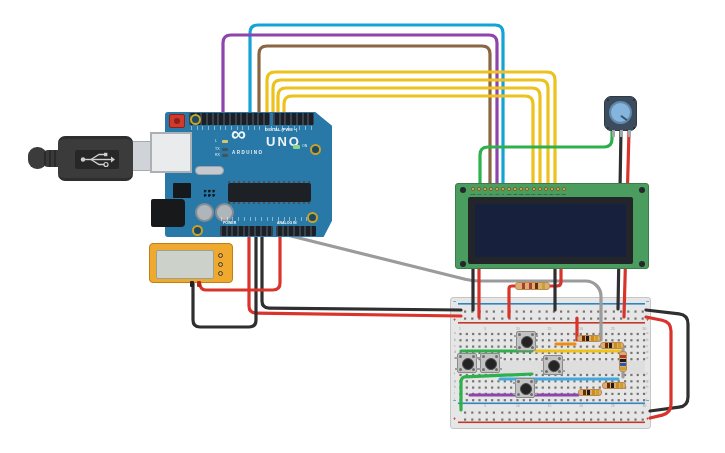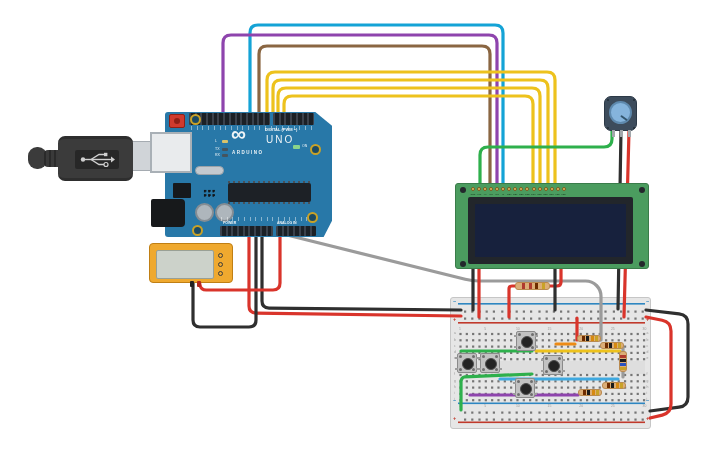--- a/index.html
+++ b/index.html
@@ -593,21 +593,21 @@
     <div class="usb-port"></div>
     <div class="power-jack"></div>
     <div class="reset-btn">
         <i></i>
       </div>
     <div class="hdr" style="left:24px;top:1px;width:81px;height:12px;"></div>
     <div class="hdr" style="left:108px;top:1px;width:41px;height:12px;"></div>
     <div class="pinsilk" style="left:26px;top:14px;width:122px;"></div>
     <div class="sym" style="left:72px;top:16px;width:88px;font-size:4px;text-align:center;font-weight:bold;">DIGITAL (PWM ~)</div>
     <div class="sym" style="left:66px;top:11px;font-size:21px;font-weight:bold;">∞</div>
-    <div class="sym" style="left:101px;top:23px;font-size:10px;font-weight:normal;letter-spacing:2px;">UNO</div>
+    <div class="sym" style="left:101px;top:23px;font-size:13px;font-weight:bold;letter-spacing:2px;">UNO</div>
     <div class="sym" style="left:67px;top:39px;font-size:4.5px;letter-spacing:1.5px;font-weight:bold;">ARDUINO</div>
     <div class="sym" style="left:50px;top:28px;font-size:3.5px;">L</div>
     <div class="sym" style="left:50px;top:36px;font-size:3.5px;">TX</div>
     <div class="sym" style="left:50px;top:42px;font-size:3.5px;">RX</div>
     <div class="led" style="left:57px;top:28px;width:6px;height:3px;background:#d8c36a;"></div>
     <div class="led" style="left:57px;top:36px;width:6px;height:3px;background:#44545e;"></div>
     <div class="led" style="left:57px;top:42px;width:6px;height:3px;background:#44545e;"></div>
     <div class="led" style="left:128px;top:33px;width:7px;height:4px;background:#8bd48b;"></div>
     <div class="sym" style="left:137px;top:33px;font-size:3.5px;">ON</div>
     <div class="crystal"></div>

